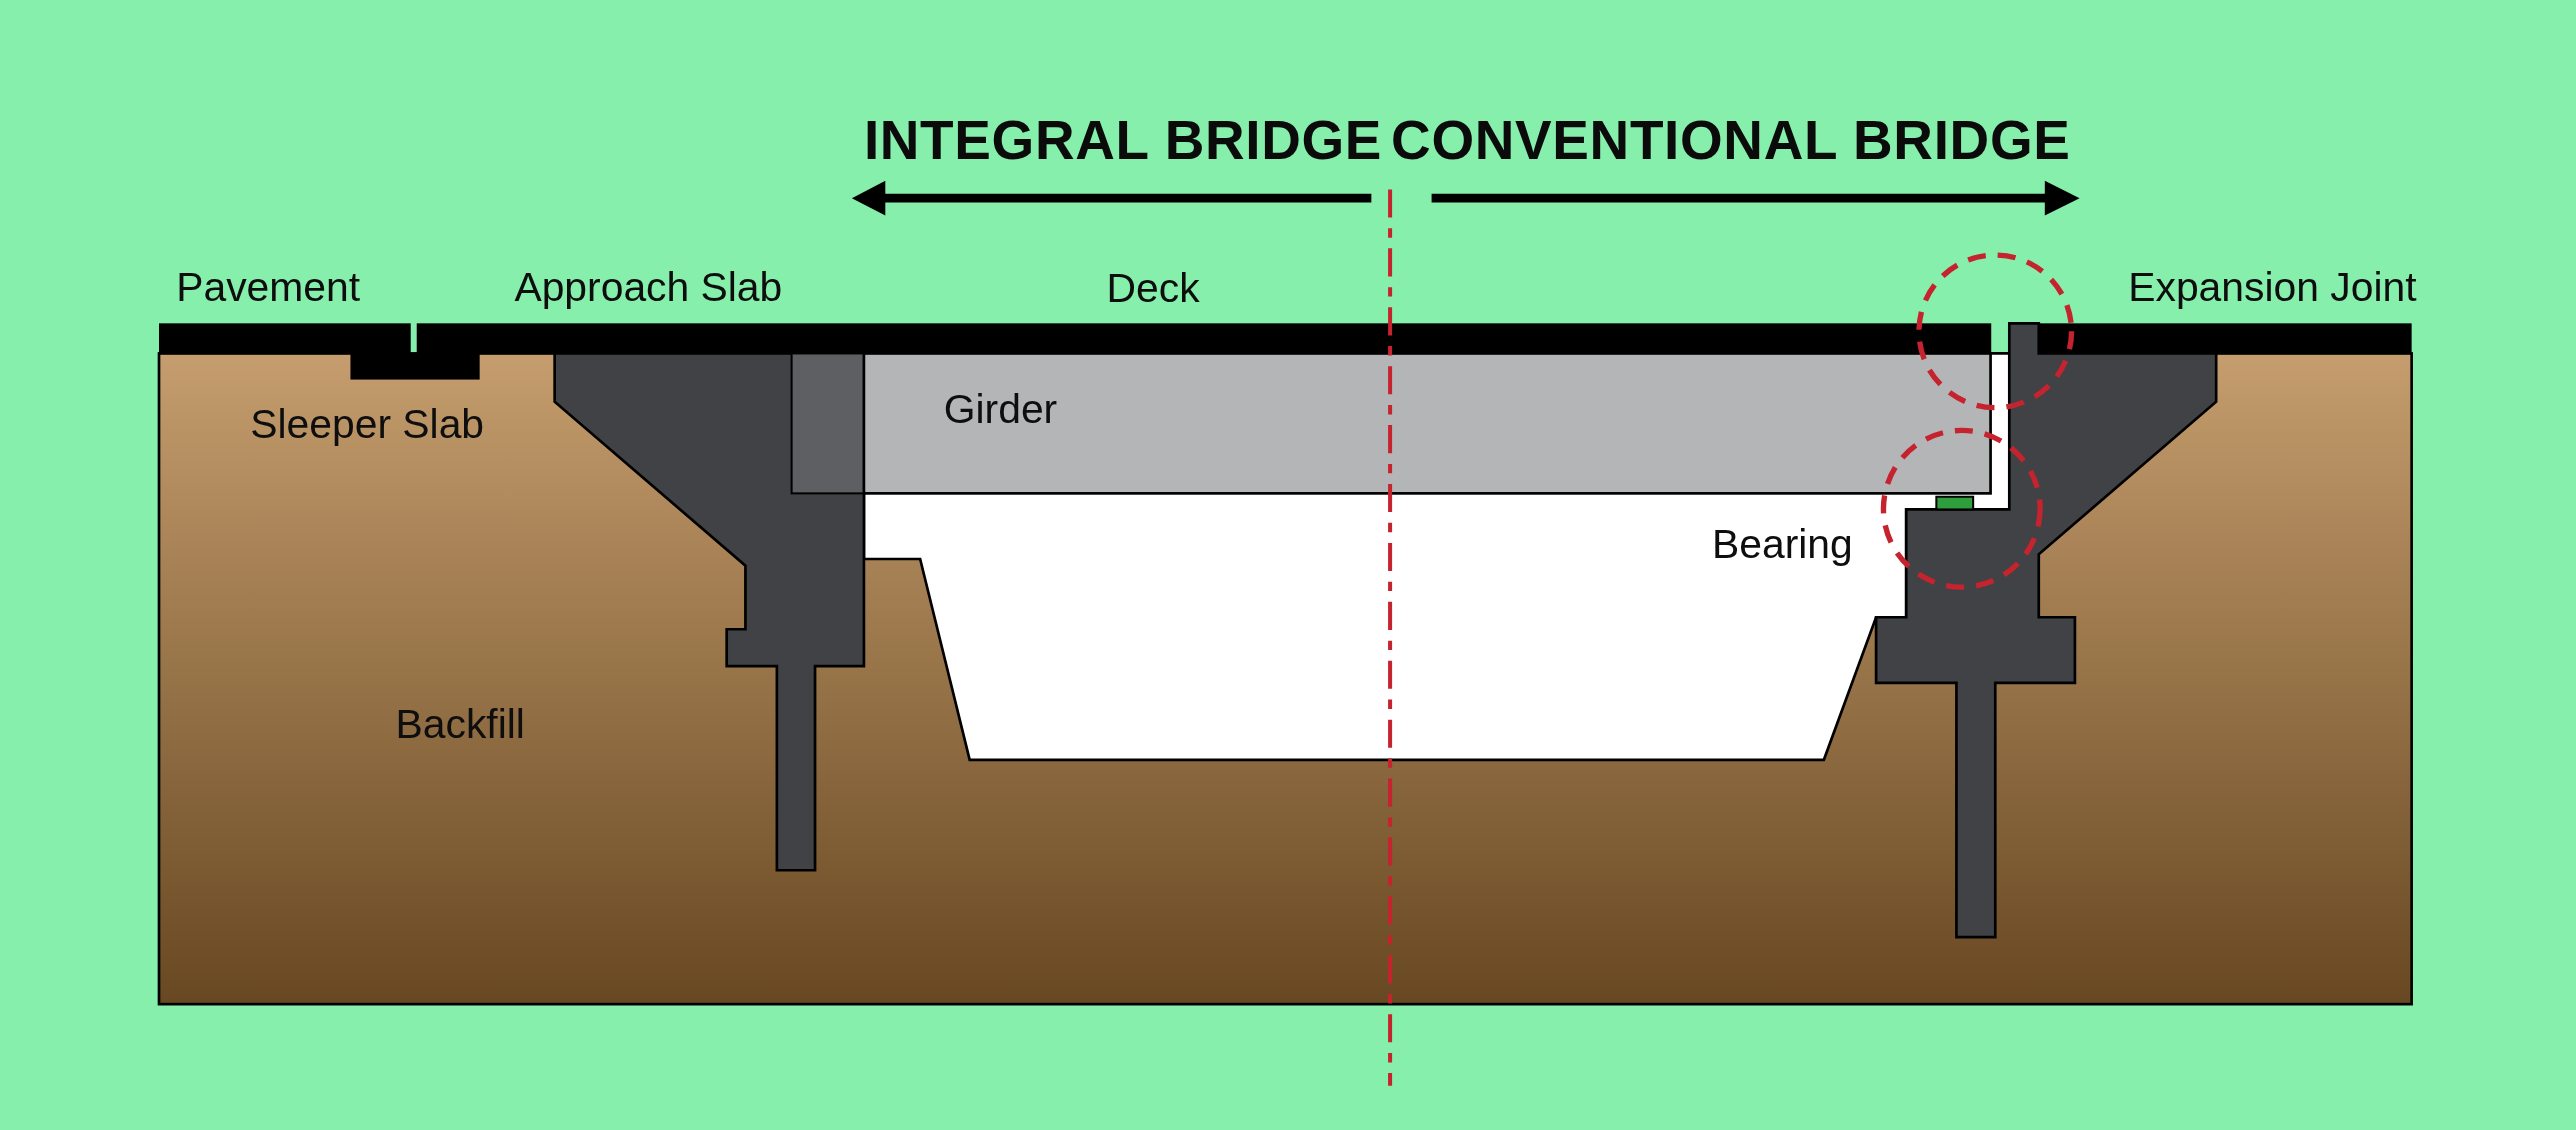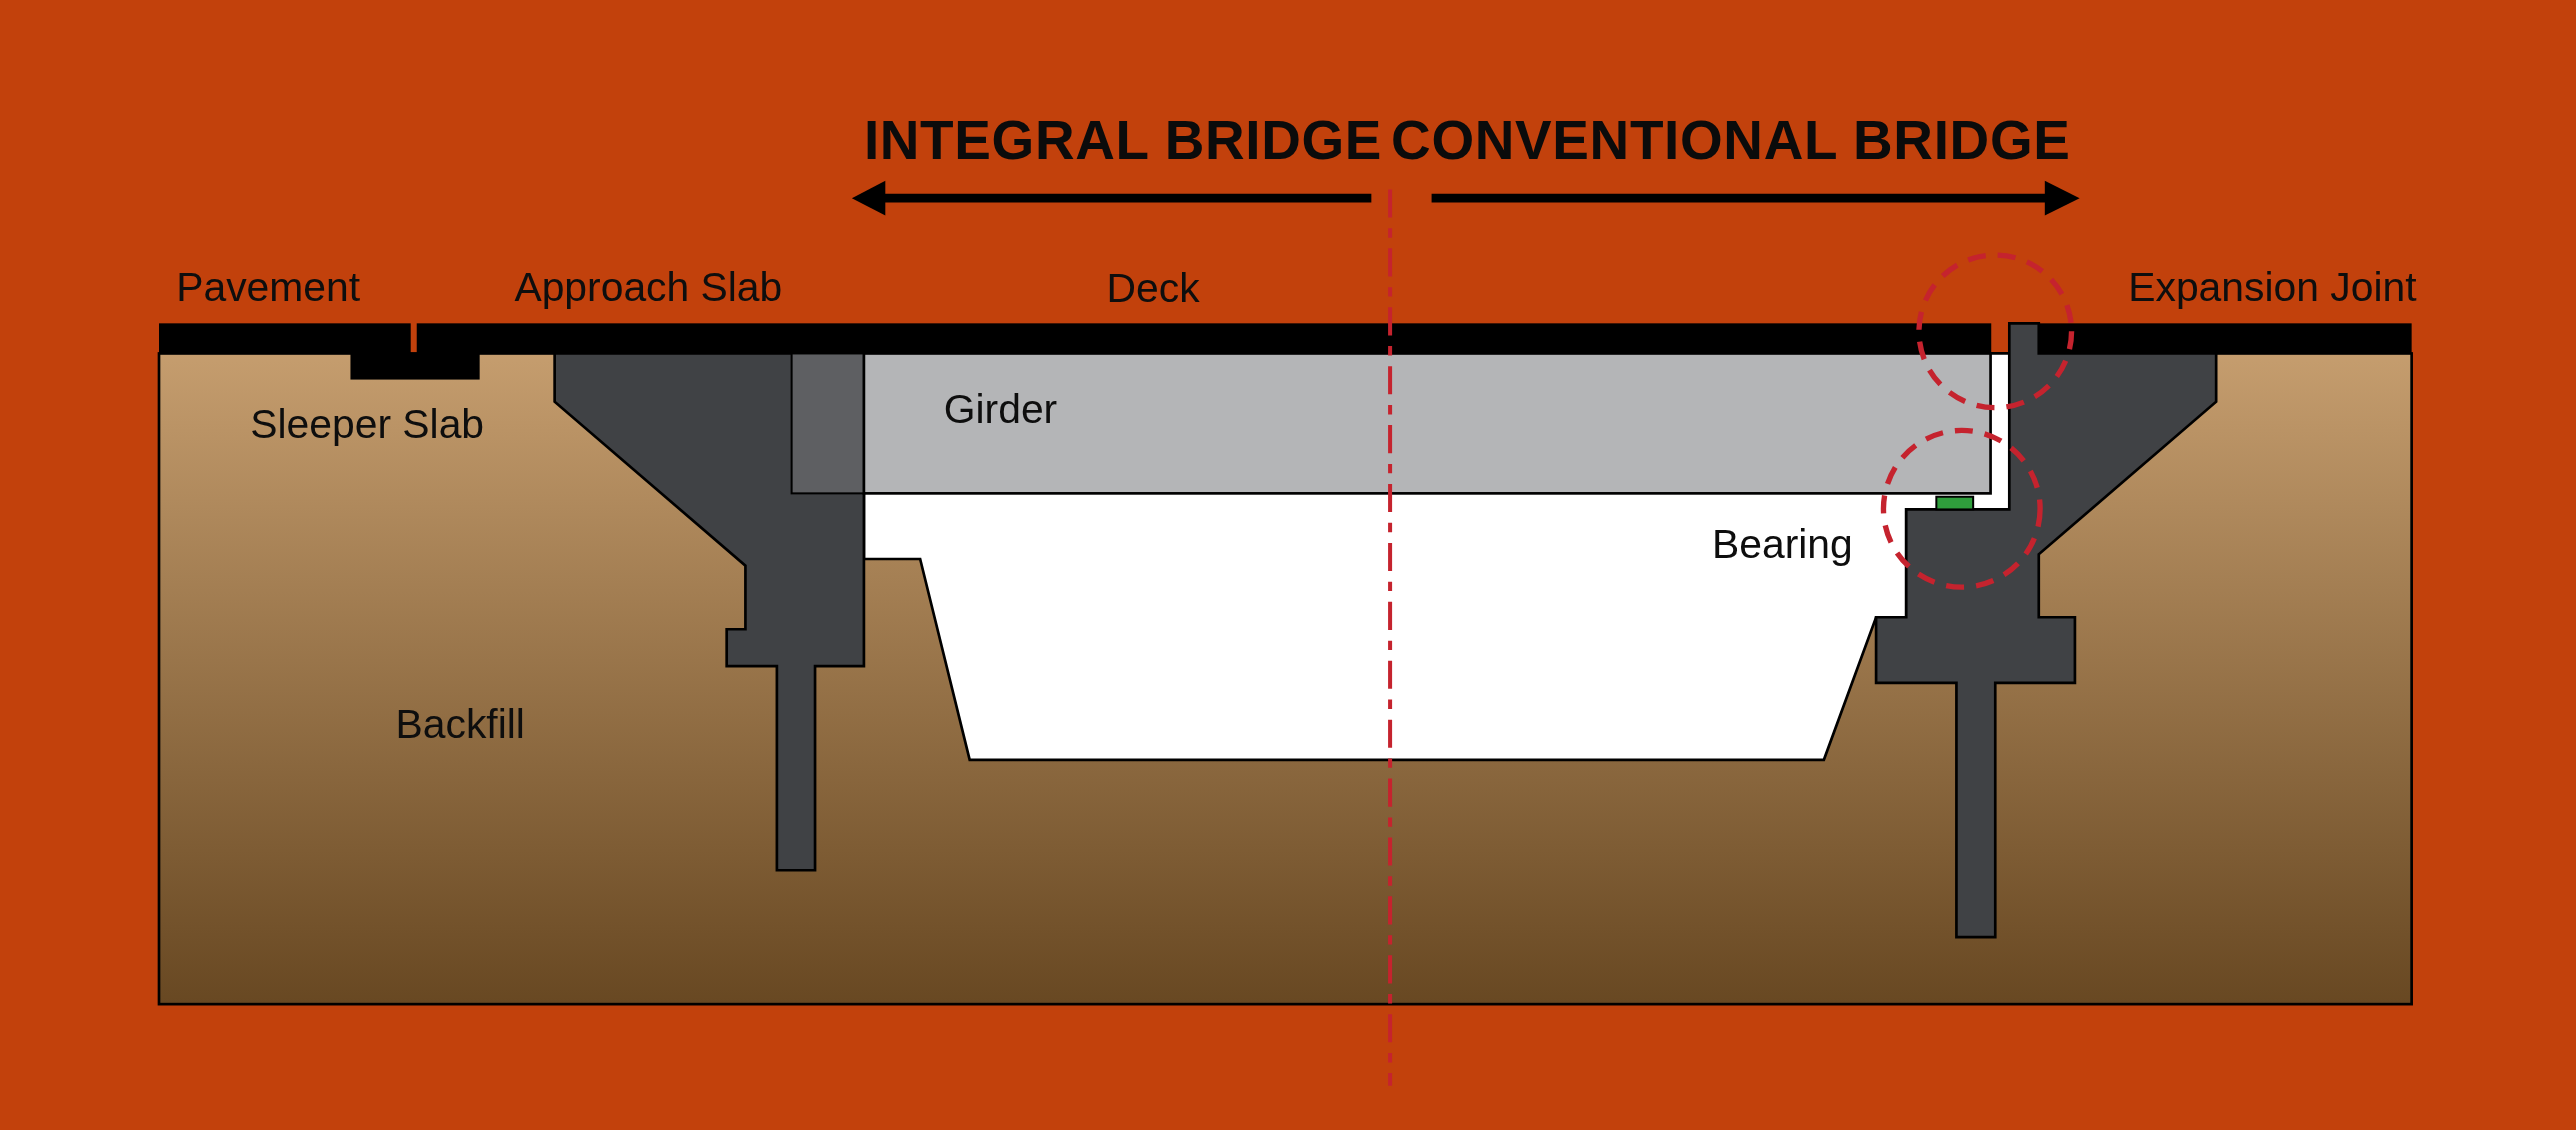--- a/index.html
+++ b/index.html
@@ -1,17 +1,17 @@
 <!DOCTYPE html>
 <html style="--backfill-top: #c59d6e; --backfill-bottom: #684822; --abutment-dark: #404245; --diaphragm-gray: #5e5f62; --girder-gray: #b4b5b7; --bearing-green: #2f9e3c; --accent-red: #c5232e; --road-band: #000000;font-size:10.7px"><head>
 <meta charset="utf-8">
 <style>
   html,body{margin:0;padding:0;background:#ffffff;}
   body{width:2576px;height:1130px;font-family:"Liberation Sans","DejaVu Sans",sans-serif;}
-  #stage{position:relative;width:2576px;height:1130px;background:#c2410c;overflow:hidden;}
+  #stage{position:relative;width:2576px;height:1130px;background:#86efac;overflow:hidden;}
   svg{display:block}
   .title-text{font-weight:bold;font-size:82px;letter-spacing:1px;fill:#0b0b0b;}
   .label-text{font-size:61px;fill:#0e0e0e;}
   .outline{stroke:#000;stroke-width:4;}
   .thin-outline{stroke:#000;stroke-width:3;}
 </style>
 </head>
 <body>
 
 <div id="stage">

